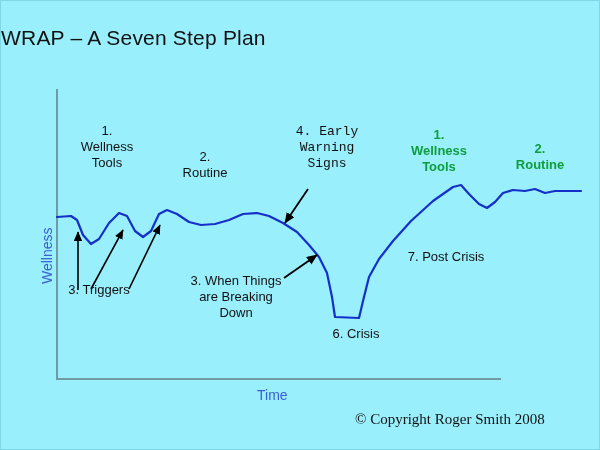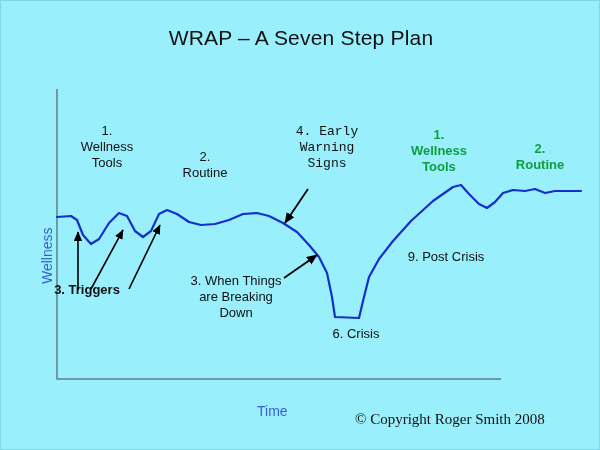--- a/index.html
+++ b/index.html
@@ -21,21 +21,21 @@
     height: 450px;
     background: #9aeffc;
     border: 1px solid #7fd6e4;
     box-sizing: border-box;
   }
   .title-block {
     position: absolute;
     left: 0;
     top: 24px;
     width: 600px;
-    text-align: center;
+    text-align: left;
     line-height: 1.28;
   }
   .title-line {
     font-family: "Liberation Sans", sans-serif;
     font-size: 21px;
     color: #111111;
     letter-spacing: 0.2px;
     white-space: nowrap;
   }
   .title-line .bold-tail { font-weight: bold; }
@@ -104,42 +104,42 @@
     <line x1="77" y1="289" x2="77" y2="231" stroke="#000" stroke-width="1.6" marker-end="url(#arrowhead)"></line>
     <line x1="90" y1="288" x2="122" y2="229" stroke="#000" stroke-width="1.6" marker-end="url(#arrowhead)"></line>
     <line x1="128" y1="288" x2="159" y2="224" stroke="#000" stroke-width="1.6" marker-end="url(#arrowhead)"></line>
 
     <line x1="307" y1="188" x2="284" y2="222" stroke="#000" stroke-width="1.8" marker-end="url(#arrowhead)"></line>
 
     <line x1="283" y1="277" x2="316" y2="254" stroke="#000" stroke-width="1.8" marker-end="url(#arrowhead)"></line>
   </svg>
 
   <div class="axis-lbl" id="wellness-label" style="left:38px; top:283px;">Wellness</div>
-  <div class="axis-lbl" style="left:256px; top:386px;margin-top:16px;">Time</div>
+  <div class="axis-lbl" style="left:256px; top:386px;">Time</div>
 
   <div class="lbl" style="left:63px; top:122px; width:86px;">1.
 Wellness
 Tools</div>
 
-  <div class="lbl" style="left:36px; top:281px; width:100px;font-weight:bold;">3. Triggers</div>
+  <div class="lbl" style="left:48px; top:281px; width:100px;">3. Triggers</div>
 
   <div class="lbl" style="left:164px; top:148px; width:80px;">2.
 Routine</div>
 
   <div class="lbl" style="left:285px; top:123px; width:82px;font-family:Liberation Mono, monospace;">4. Early
 Warning
 Signs</div>
 
   <div class="lbl" style="left:171px; top:272px; width:128px;">3. When Things
 are Breaking
 Down</div>
 
   <div class="lbl" style="left:315px; top:325px; width:80px;">6. Crisis</div>
 
-  <div class="lbl" style="left:390px; top:248px; width:110px;">9. Post Crisis</div>
+  <div class="lbl" style="left:390px; top:248px; width:110px;">7. Post Crisis</div>
 
   <div class="lbl green" style="left:398px; top:126px; width:80px;">1.
 Wellness
 Tools</div>
 
   <div class="lbl green" style="left:502px; top:140px; width:74px;">2.
 Routine</div>
 
   <div class="copyright" style="left:354px; top:410px;">© Copyright Roger Smith 2008</div>
 

